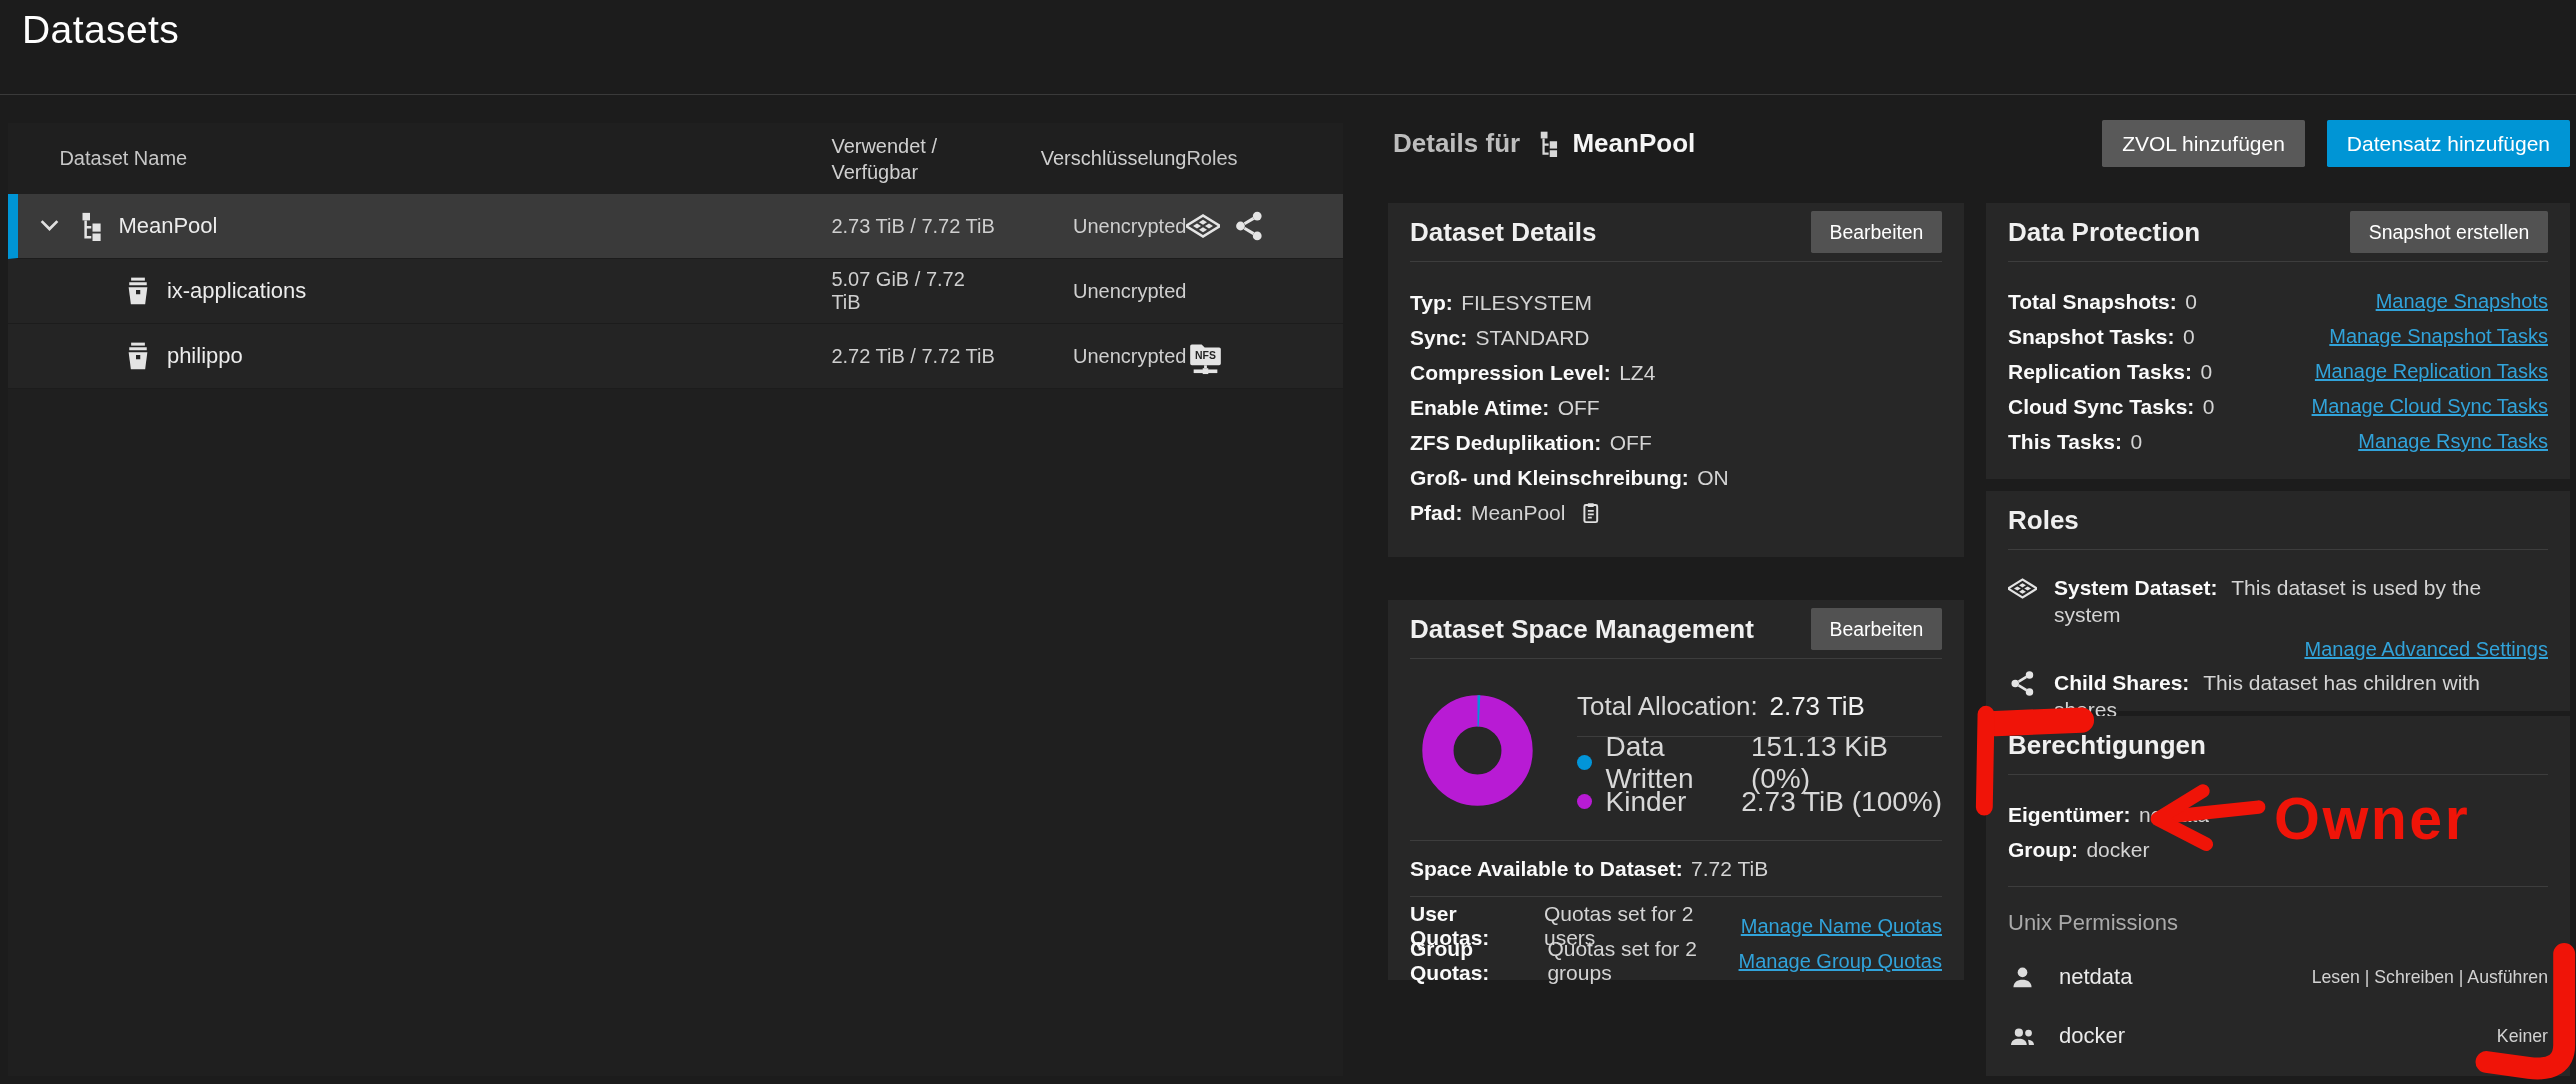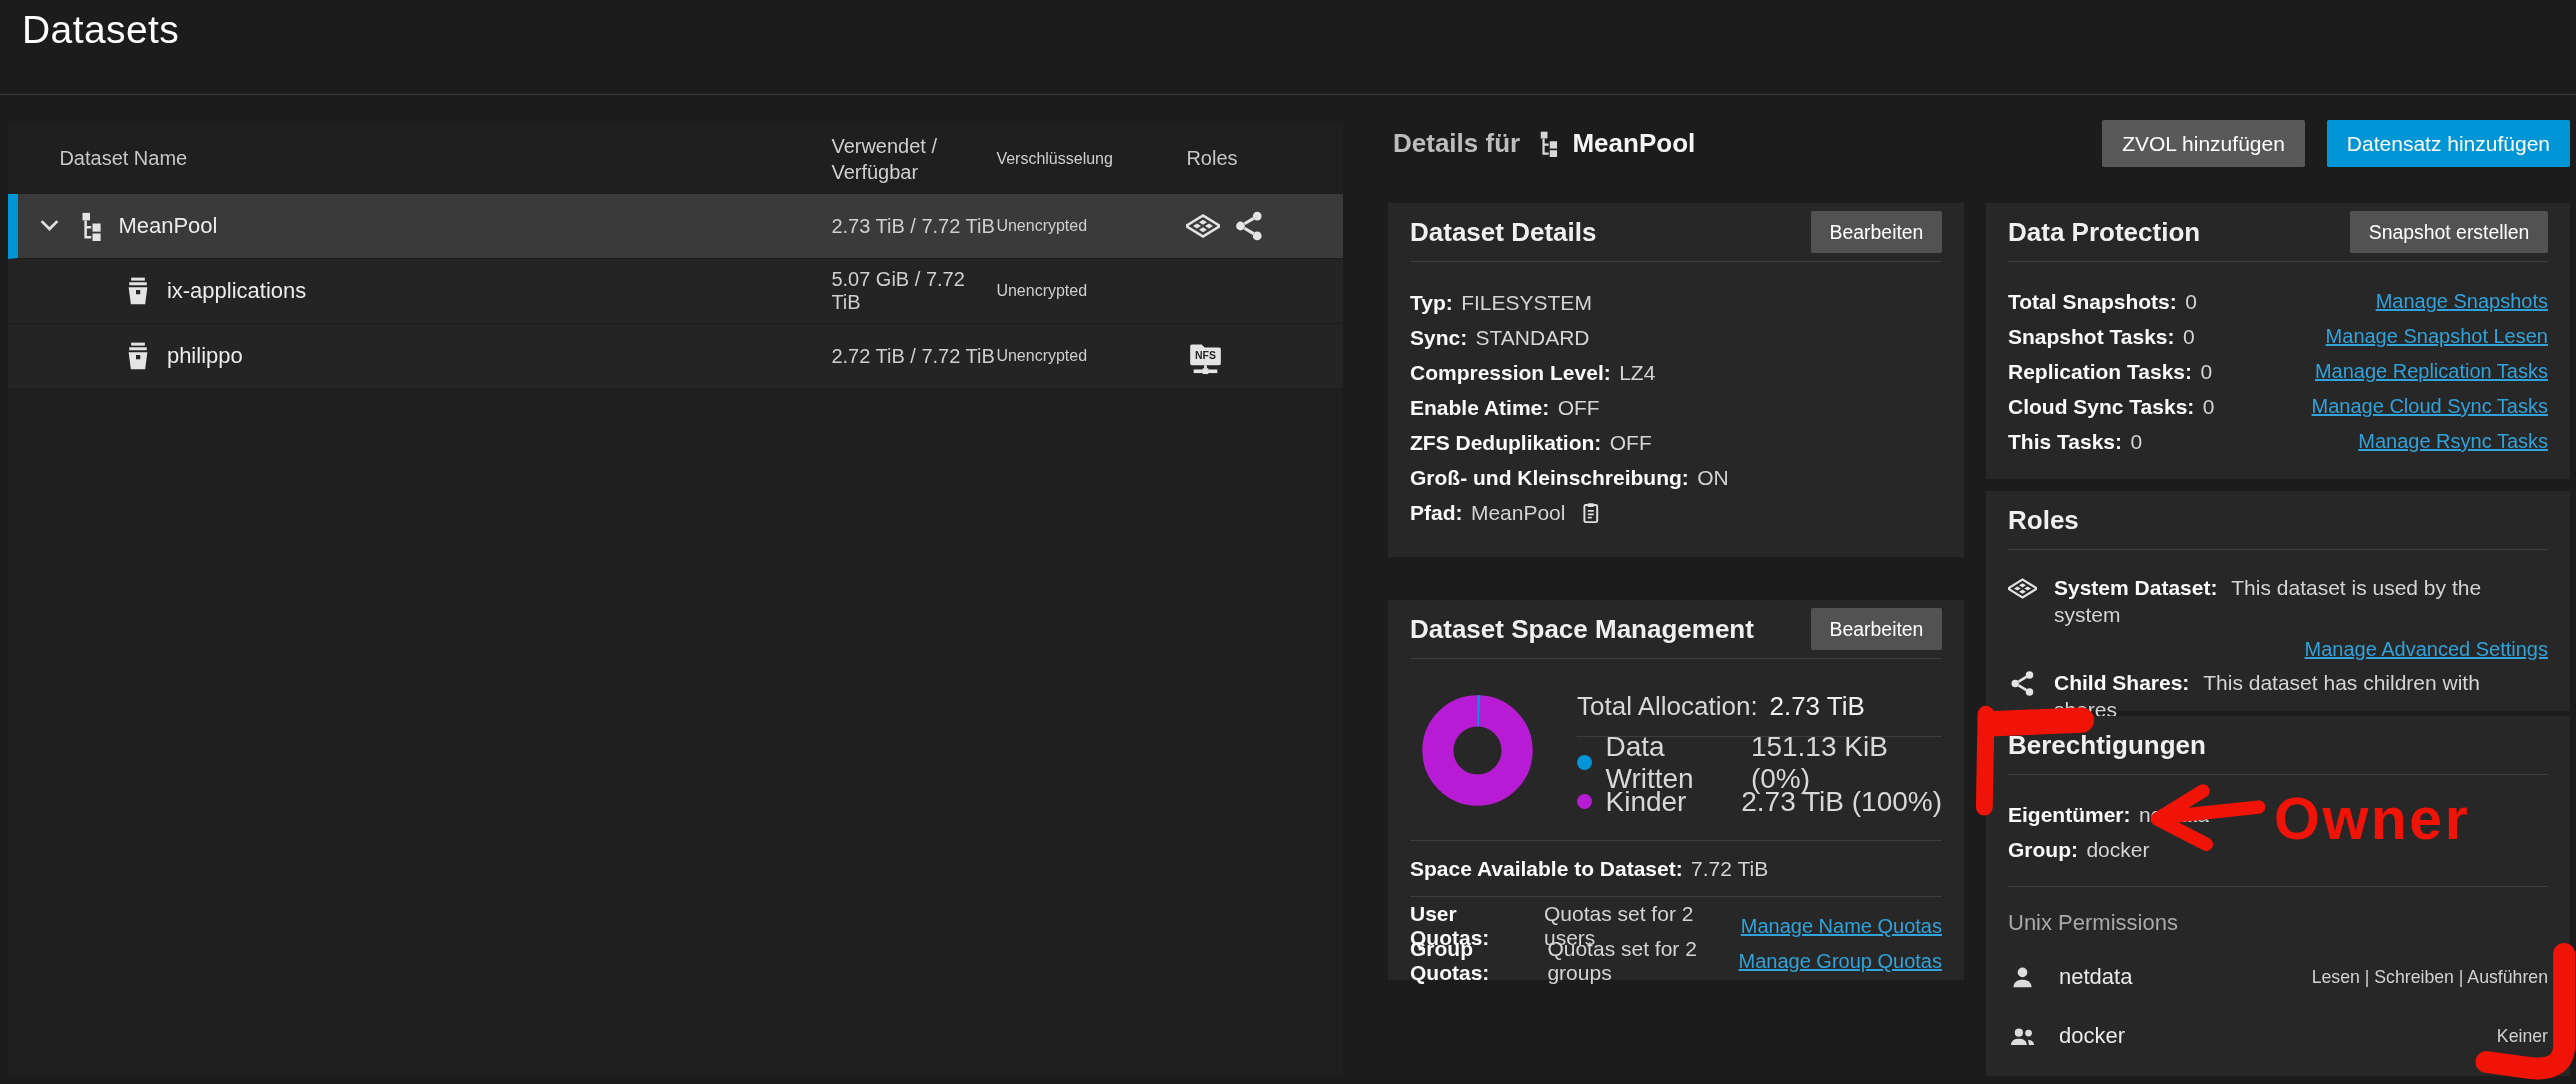--- a/index.html
+++ b/index.html
@@ -25,21 +25,21 @@
   .search-box svg { width:25px; height:25px; stroke:#e6e6e6; fill:none; stroke-width:2.2; }
   .search-box input {
     flex:1; background:transparent; border:none; outline:none;
     color:#dddddd; font-size:22px; font-family:"Liberation Sans", sans-serif;
   }
   .search-box input::placeholder { color:#8b8b8b; }
 
   .t-row { display:flex; align-items:center; }
   .cell-name { flex:1; display:flex; align-items:center; min-width:0; }
   .cell-usage { width:165px; font-size:20px; color:#cfcfcf; }
-  .cell-enc   { width:190px; font-size:16px; color:#cfcfcf; }
+  .cell-enc   { width:190px; font-size:20px; color:#cfcfcf;text-align:right; }
   .cell-roles { width:157px; display:flex; align-items:center; gap:11.8px; }
 
   .thead { height:71px; color:#c6c6c6; font-size:20px; }
   .thead .cell-name { padding-left:51px; }
   .thead .two-line { line-height:26px; }
 
   .d-row { height:65px; background:#242424; border-bottom:1.7px solid #1c1c1c; cursor:pointer; }
   .d-row.selected { background:#3a3a3a; border-left:10px solid var(--accent); }
   .d-row.selected .cell-name { padding-left:17.7px; }
   .row-name { font-size:22px; color:#ececec; margin-left:13.5px; }
@@ -366,21 +366,21 @@
     </div>
     <div class="dp-rows">
       <div class="dp-row">
         <span class="kv-label">Total Snapshots:</span>
         <span class="kv-value">0</span>
         <a class="link">Manage Snapshots</a>
       </div>
       <div class="dp-row">
         <span class="kv-label">Snapshot Tasks:</span>
         <span class="kv-value">0</span>
-        <a class="link">Manage Snapshot Lesen</a>
+        <a class="link">Manage Snapshot Tasks</a>
       </div>
       <div class="dp-row">
         <span class="kv-label">Replication Tasks:</span>
         <span class="kv-value">0</span>
         <a class="link">Manage Replication Tasks</a>
       </div>
       <div class="dp-row">
         <span class="kv-label">Cloud Sync Tasks:</span>
         <span class="kv-value">0</span>
         <a class="link">Manage Cloud Sync Tasks</a>

